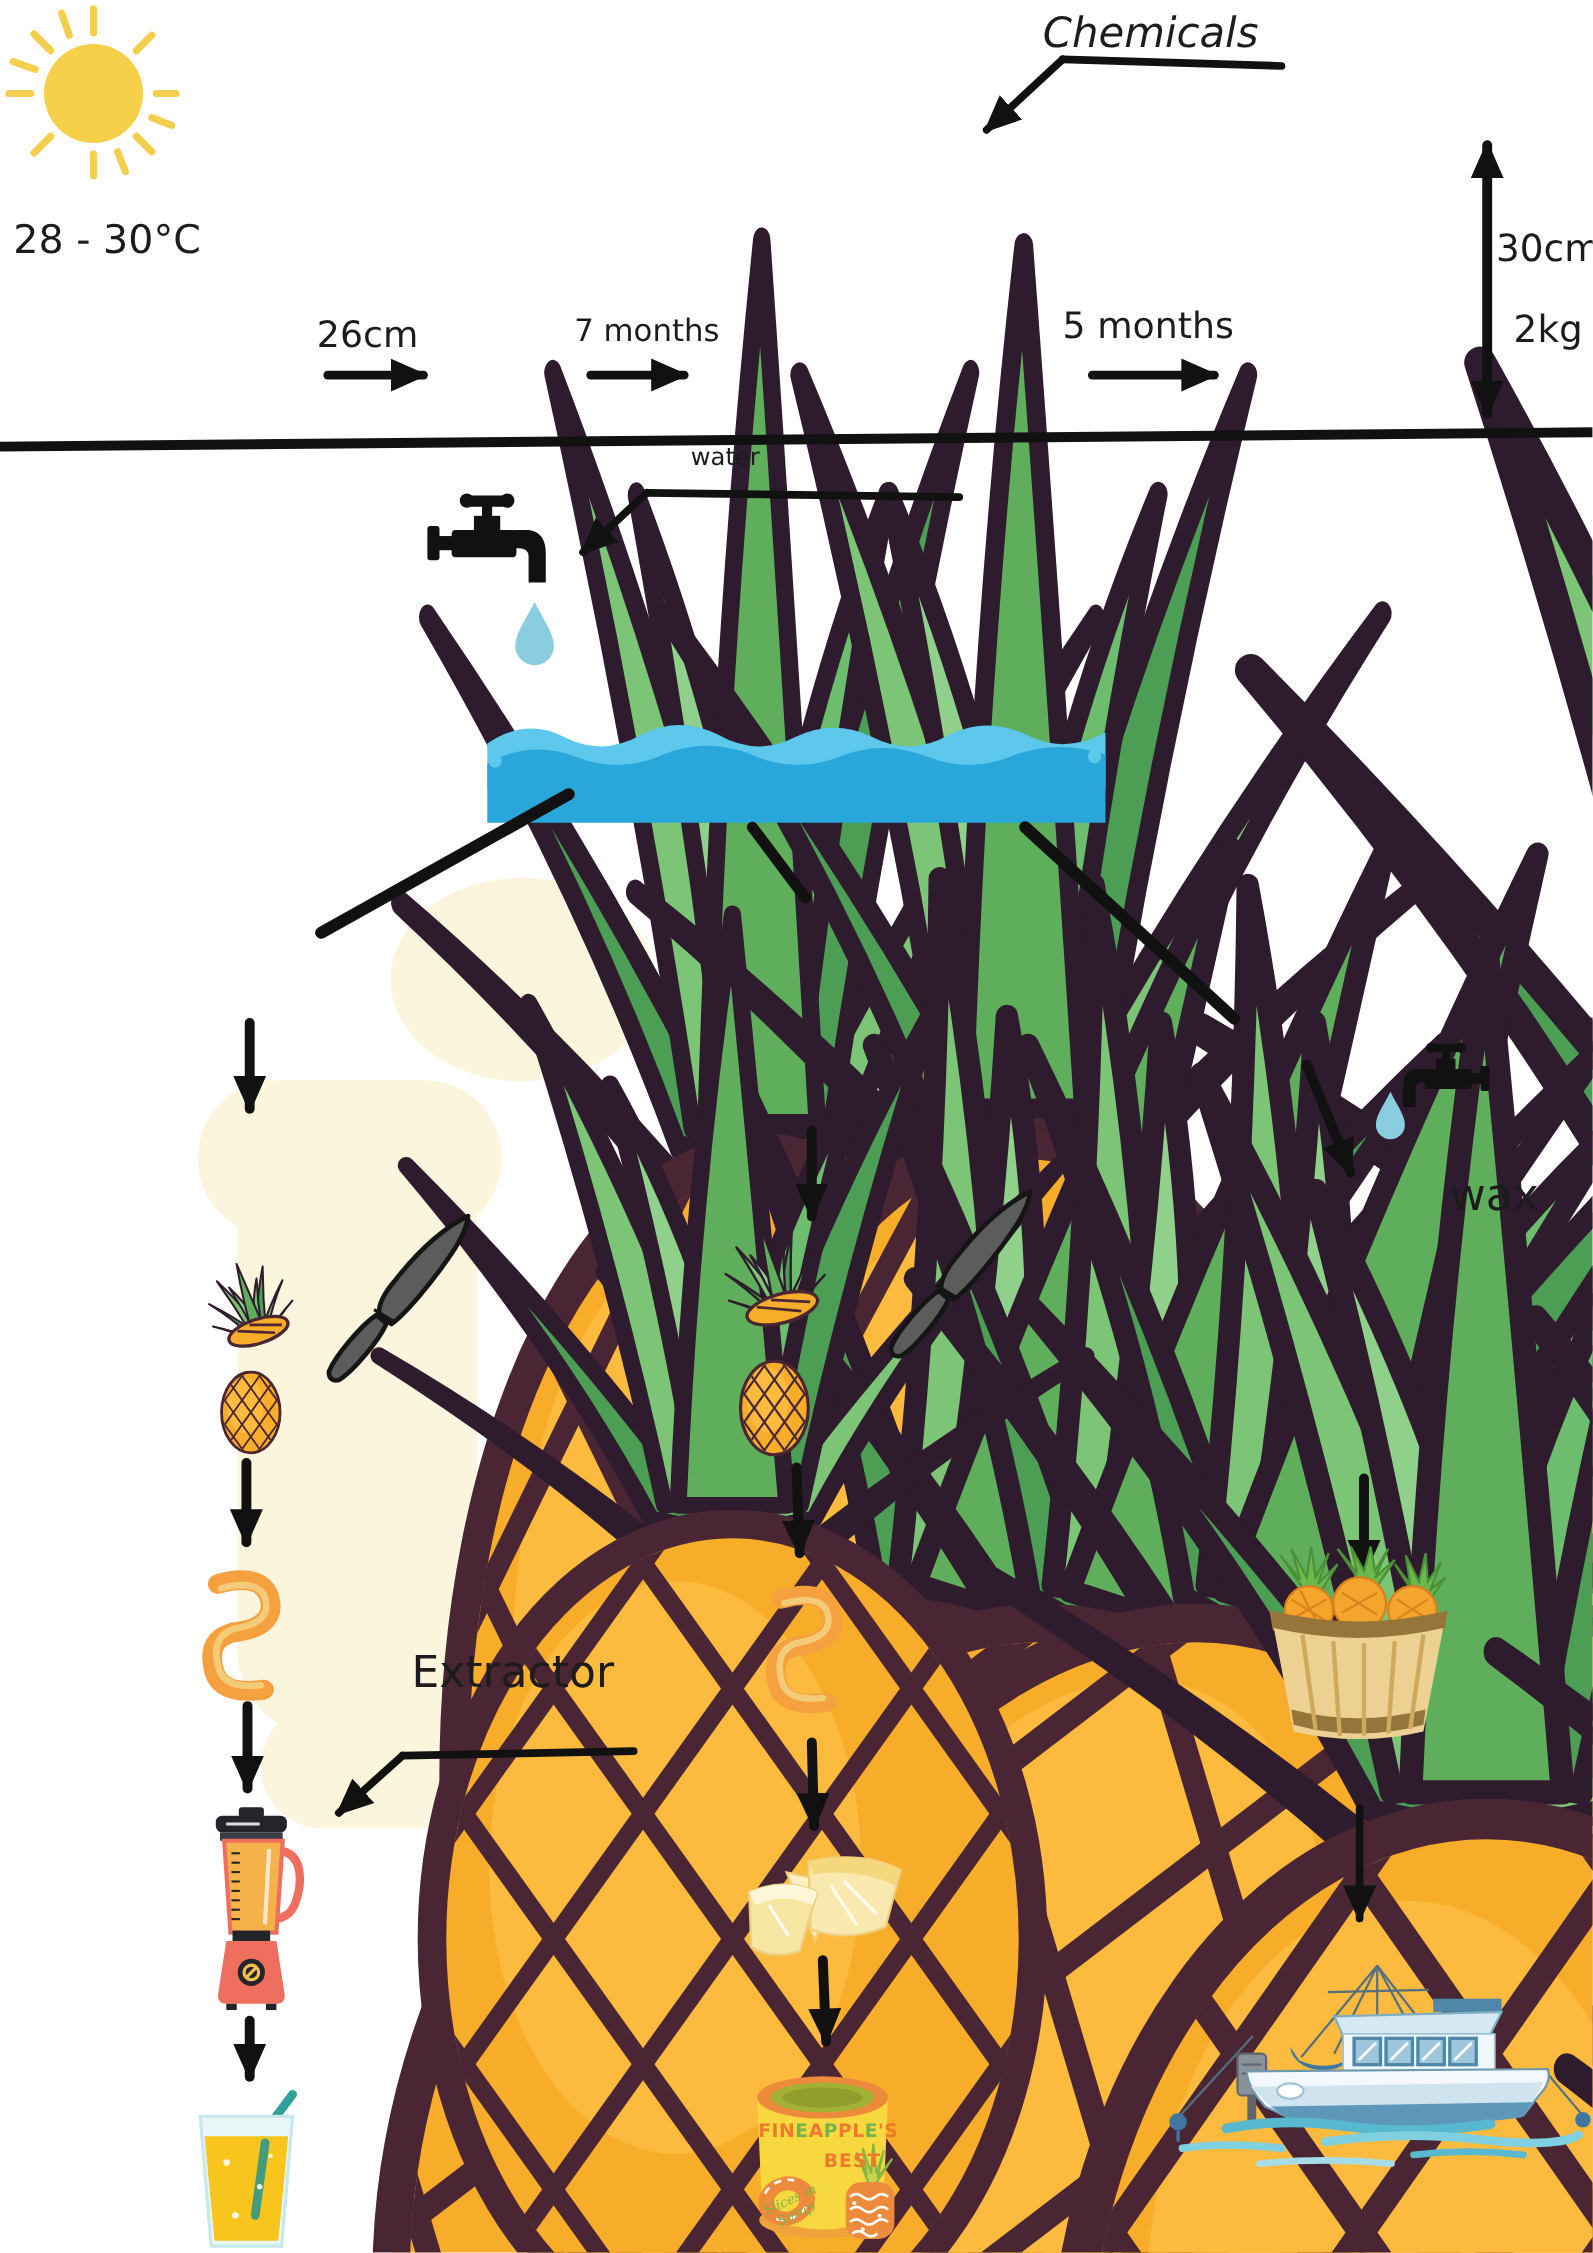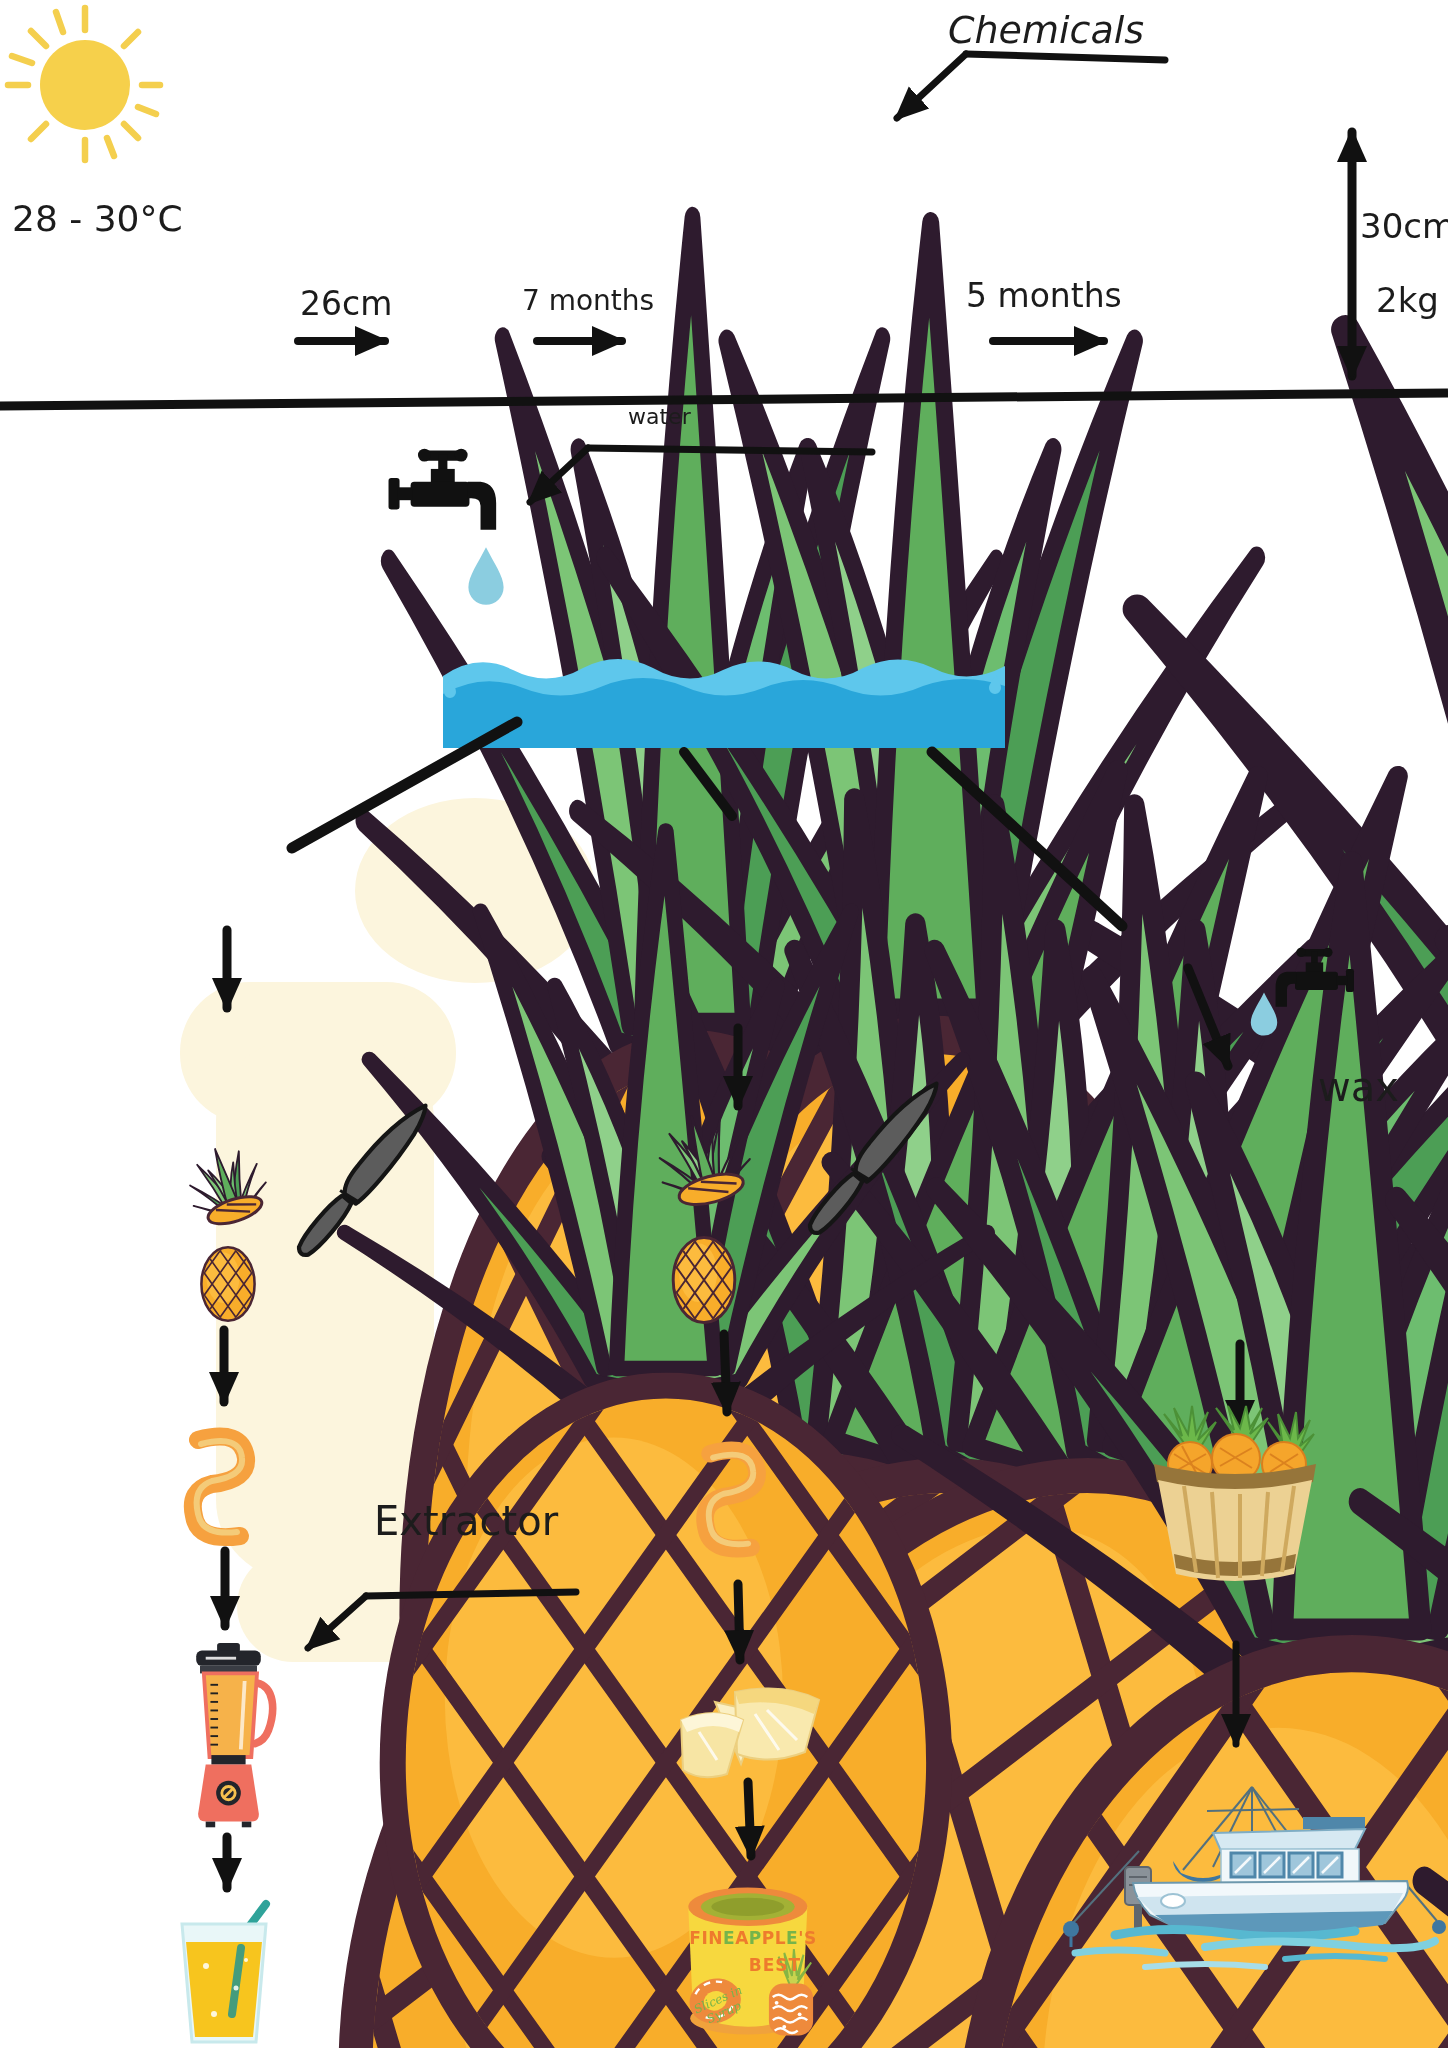--- a/index.html
+++ b/index.html
@@ -406,21 +406,21 @@
         <path d="M20,178 Q60,172 110,178" stroke="#7fd0e0" stroke-width="7"></path>
         <path d="M230,184 Q280,178 330,184" stroke="#57b8d0" stroke-width="6"></path>
         <path d="M90,192 Q150,186 210,192" stroke="#a7dde8" stroke-width="6"></path>
       </g>
     </g>
   </svg>
 
   <div id="labels">
     <div class="label" style="left:12px;top:174px;font-size:36px;margin-top:24px;">28 - 30°C</div>
     <div class="label" style="left:948px;top:8px;font-size:38px;font-style:italic;">Chemicals</div>
-    <div class="label" style="left:300px;top:284px;font-size:33px;text-align:right;">26cm</div>
+    <div class="label" style="left:288px;top:284px;font-size:33px;text-align:right;">26cm</div>
     <div class="label" style="left:522px;top:284px;font-size:28px;">7 months</div>
     <div class="label" style="left:966px;top:276px;font-size:33px;">5 months</div>
     <div class="label" style="left:1360px;top:206px;font-size:34px;">30cm</div>
     <div class="label" style="left:1376px;top:256px;font-size:34px;margin-top:24px;">2kg</div>
     <div class="label" style="left:628px;top:404px;font-size:22px;">water</div>
     <div class="label" style="left:1318px;top:1064px;font-size:40px;">wax</div>
     <div class="label" style="left:374px;top:1498px;font-size:40px;">Extractor</div>
 
     <div class="can-text" style="left:688px;top:1928px;width:130px;font-size:17px;letter-spacing:0.5px;"><span style="color: rgb(238, 123, 45);">F</span><span style="color: rgb(238, 123, 45);">I</span><span style="color: rgb(238, 123, 45);">N</span><span style="color: rgb(118, 180, 74);">E</span><span style="color: rgb(238, 123, 45);">A</span><span style="color: rgb(118, 180, 74);">P</span><span style="color: rgb(238, 123, 45);">P</span><span style="color: rgb(238, 123, 45);">L</span><span style="color: rgb(118, 180, 74);">E</span><span style="color: rgb(238, 123, 45);">'</span><span style="color: rgb(238, 123, 45);">S</span></div>
     <div class="can-text" style="left:746px;top:1955px;width:58px;font-size:17px;color:#ee7b2d;letter-spacing:1px;">BEST</div>

